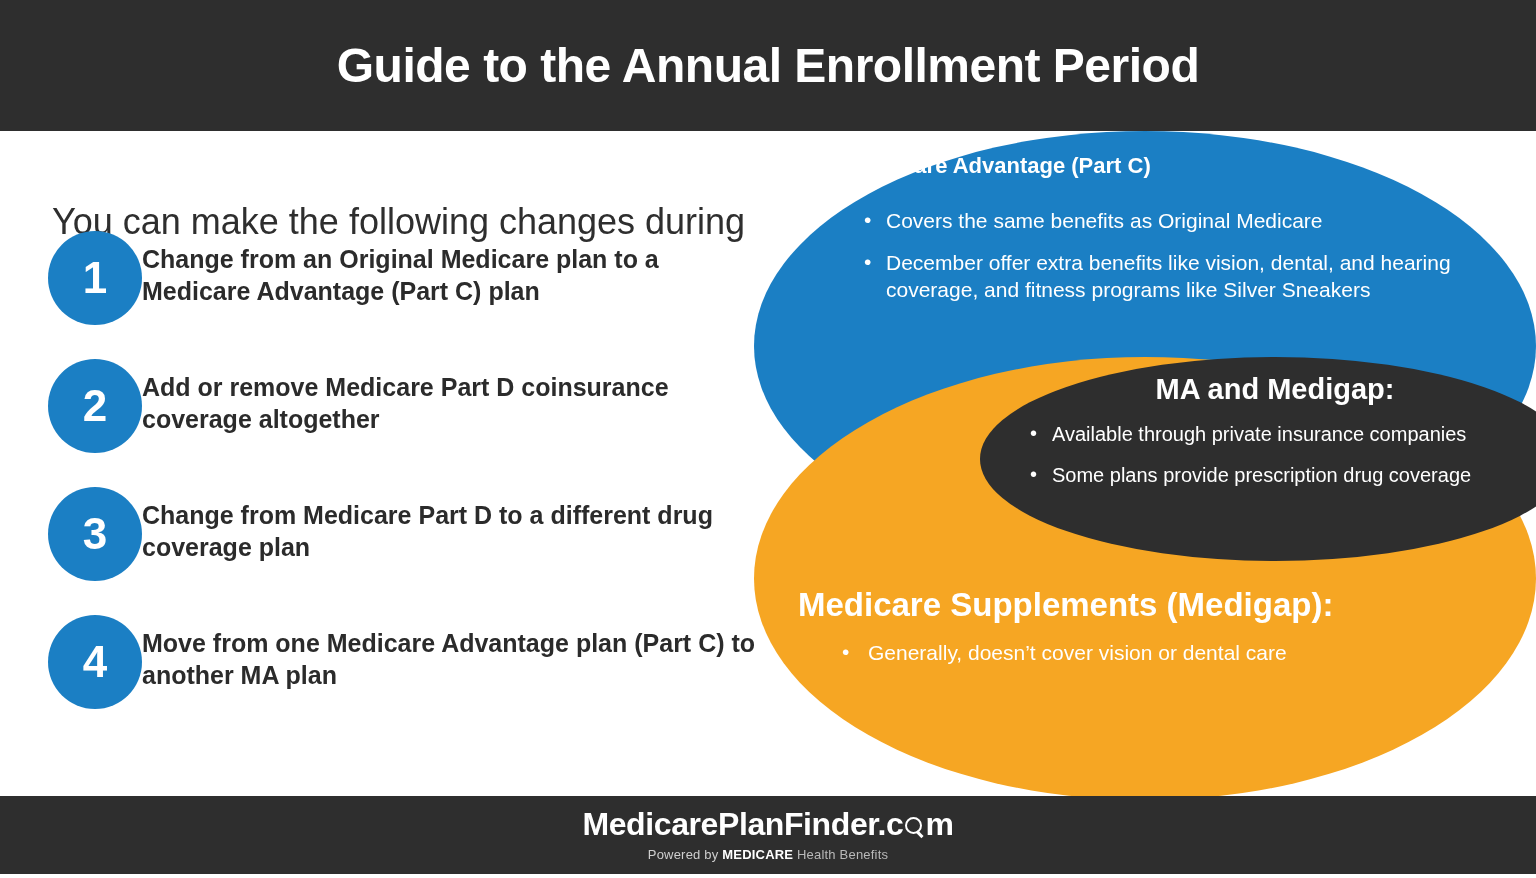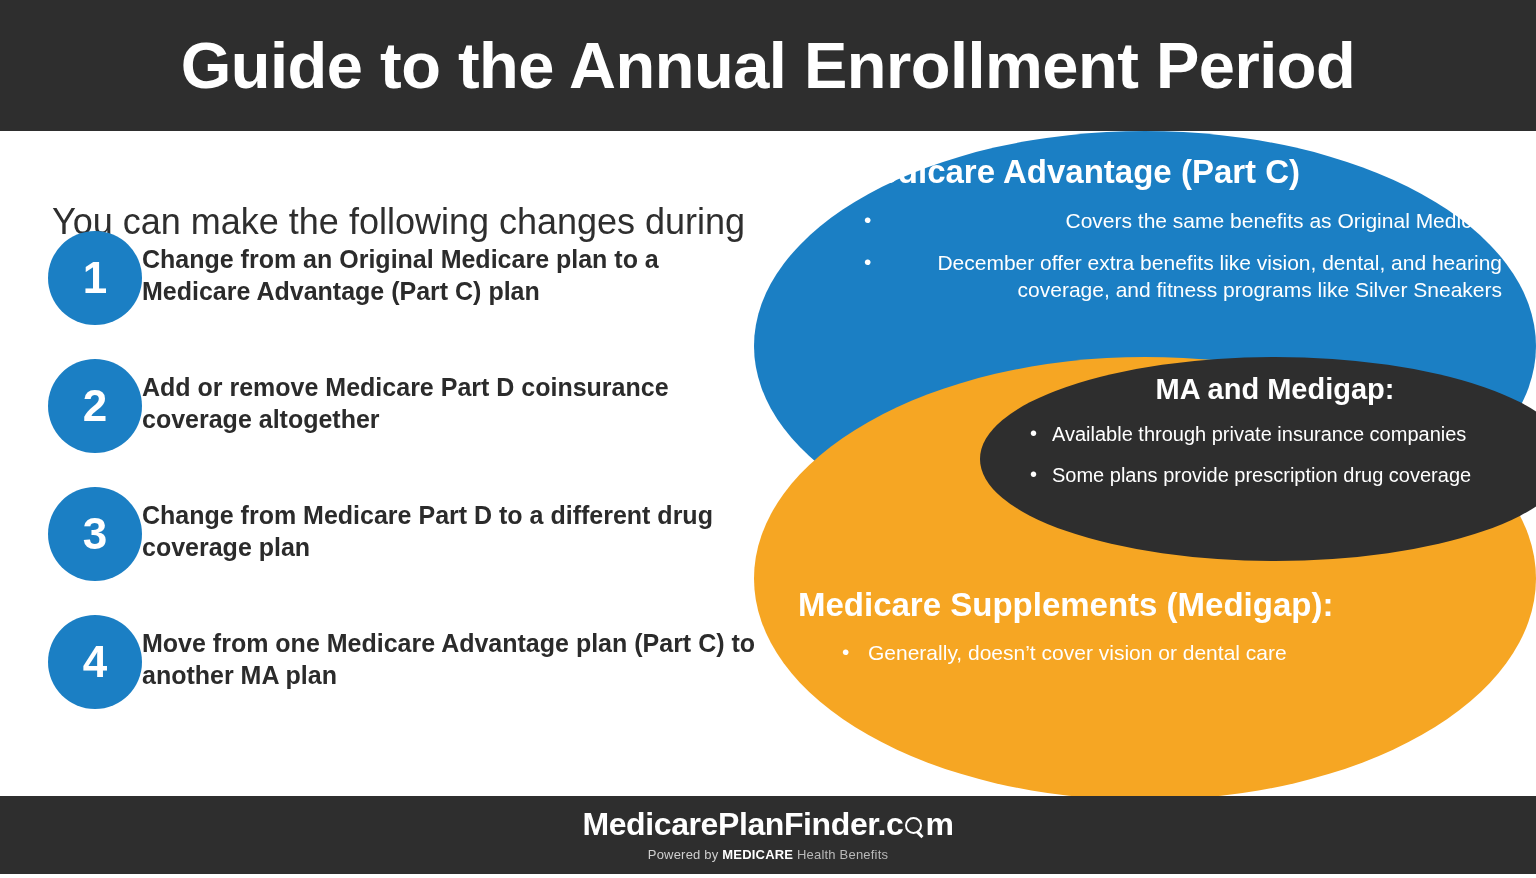--- a/index.html
+++ b/index.html
@@ -28,21 +28,21 @@
   }
   .header-title {
     position: absolute;
     left: 0; top: 0;
     width: 1536px;
     height: 131px;
     display: flex;
     align-items: center;
     justify-content: center;
     color: #ffffff;
-    font-size: 65px;
+    font-size: 48px;
     font-weight: bold;
     letter-spacing: -0.5px;
     line-height: 1;
   }
 
   
   .footer {
     position: absolute;
     left: 0;
     bottom: 4px;
@@ -209,33 +209,32 @@
     top: -1px;
     font-size: 20px;
   }
 
   .blue-title {
     position: absolute;
     left: 110px;
     top: 22px;
     width: 660px;
     color: #ffffff;
-    font-size: 33px;
+    font-size: 22px;
     font-weight: bold;
     white-space: nowrap;
   }
   .blue-list {
     position: absolute;
     left: 120px;
     top: 76px;
     width: 640px;
     margin: 0;
     padding: 0;
     list-style: none;
-    text-align: right;
   }
   .blue-list li {
     position: relative;
     color: #ffffff;
     font-size: 21px;
     line-height: 1.32;
     padding-left: 24px;
     margin-bottom: 14px;
   }
   .blue-list li::before {

